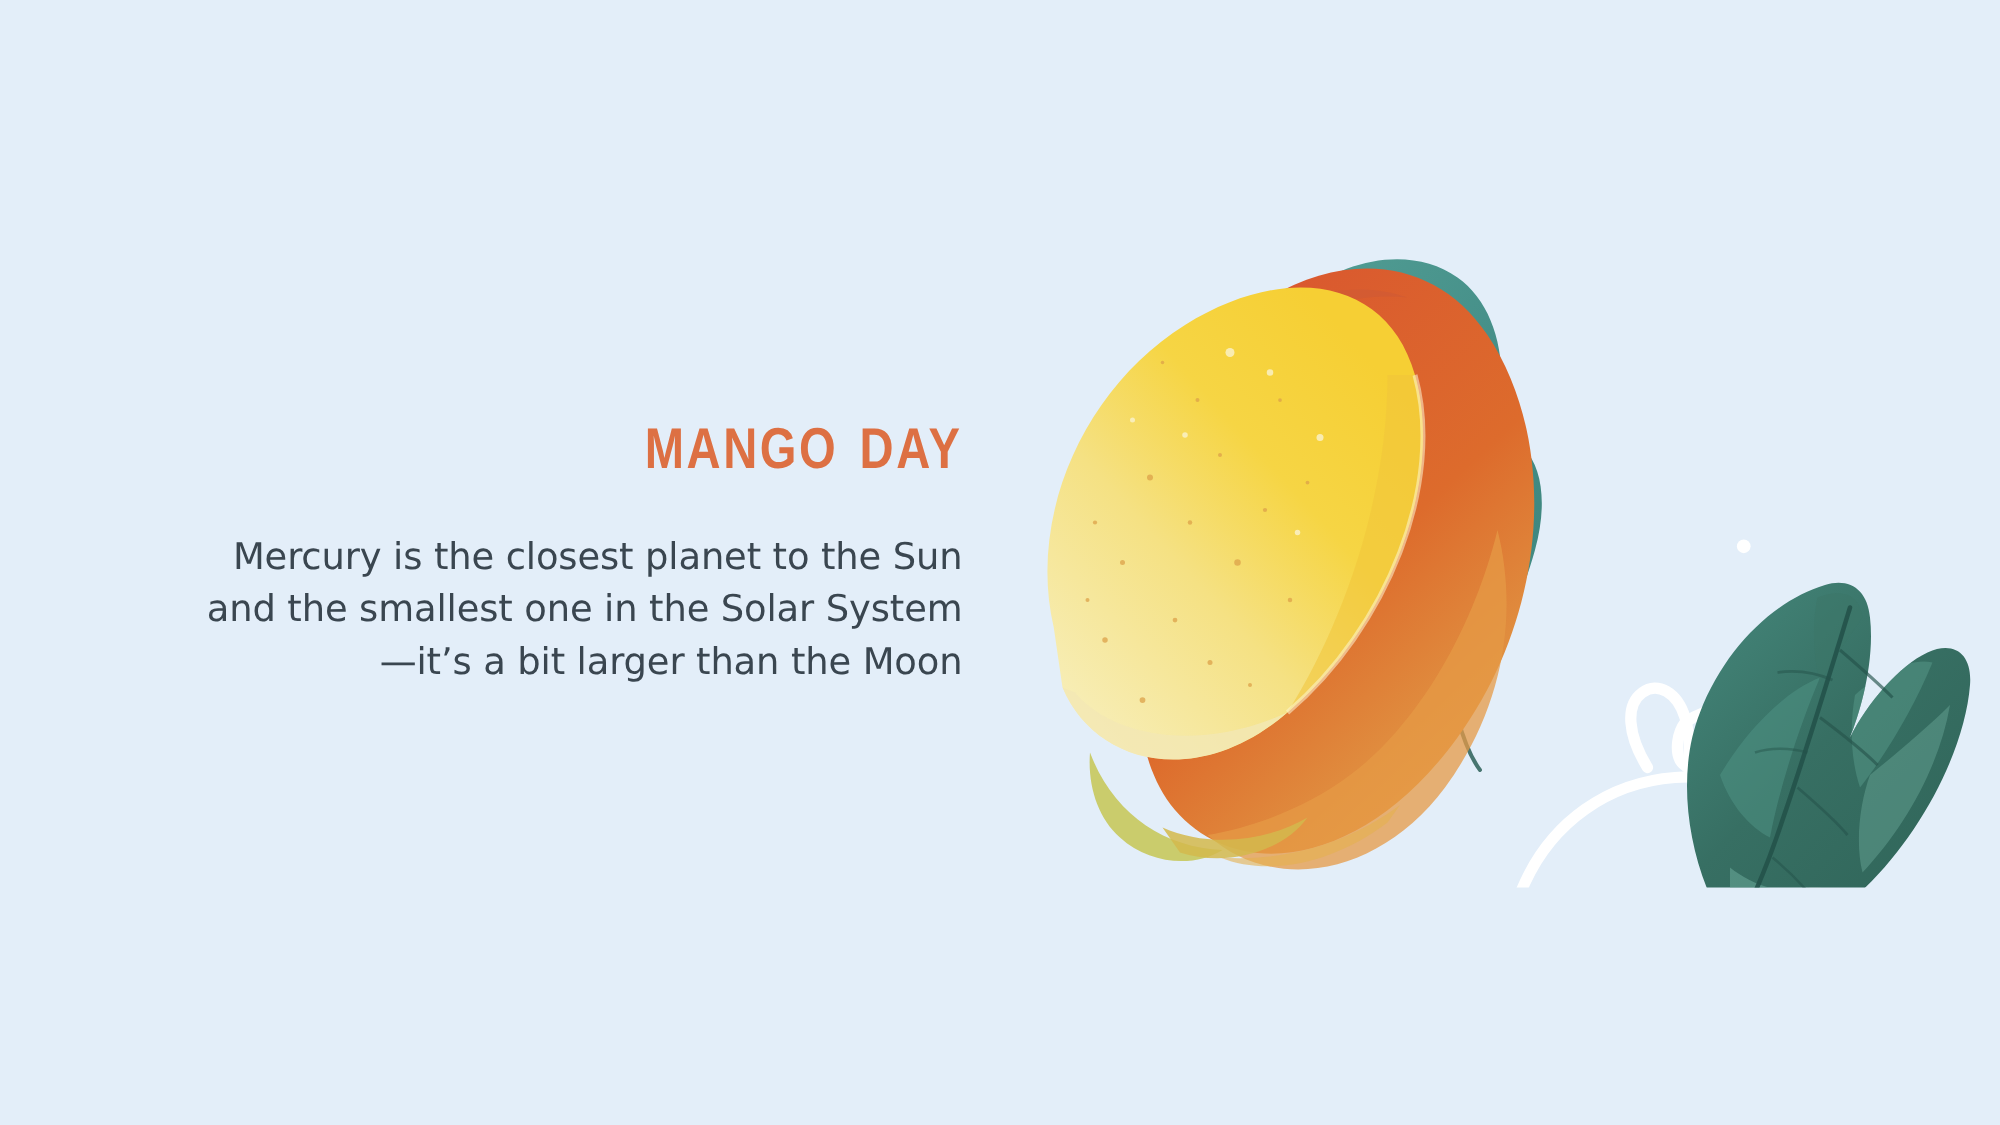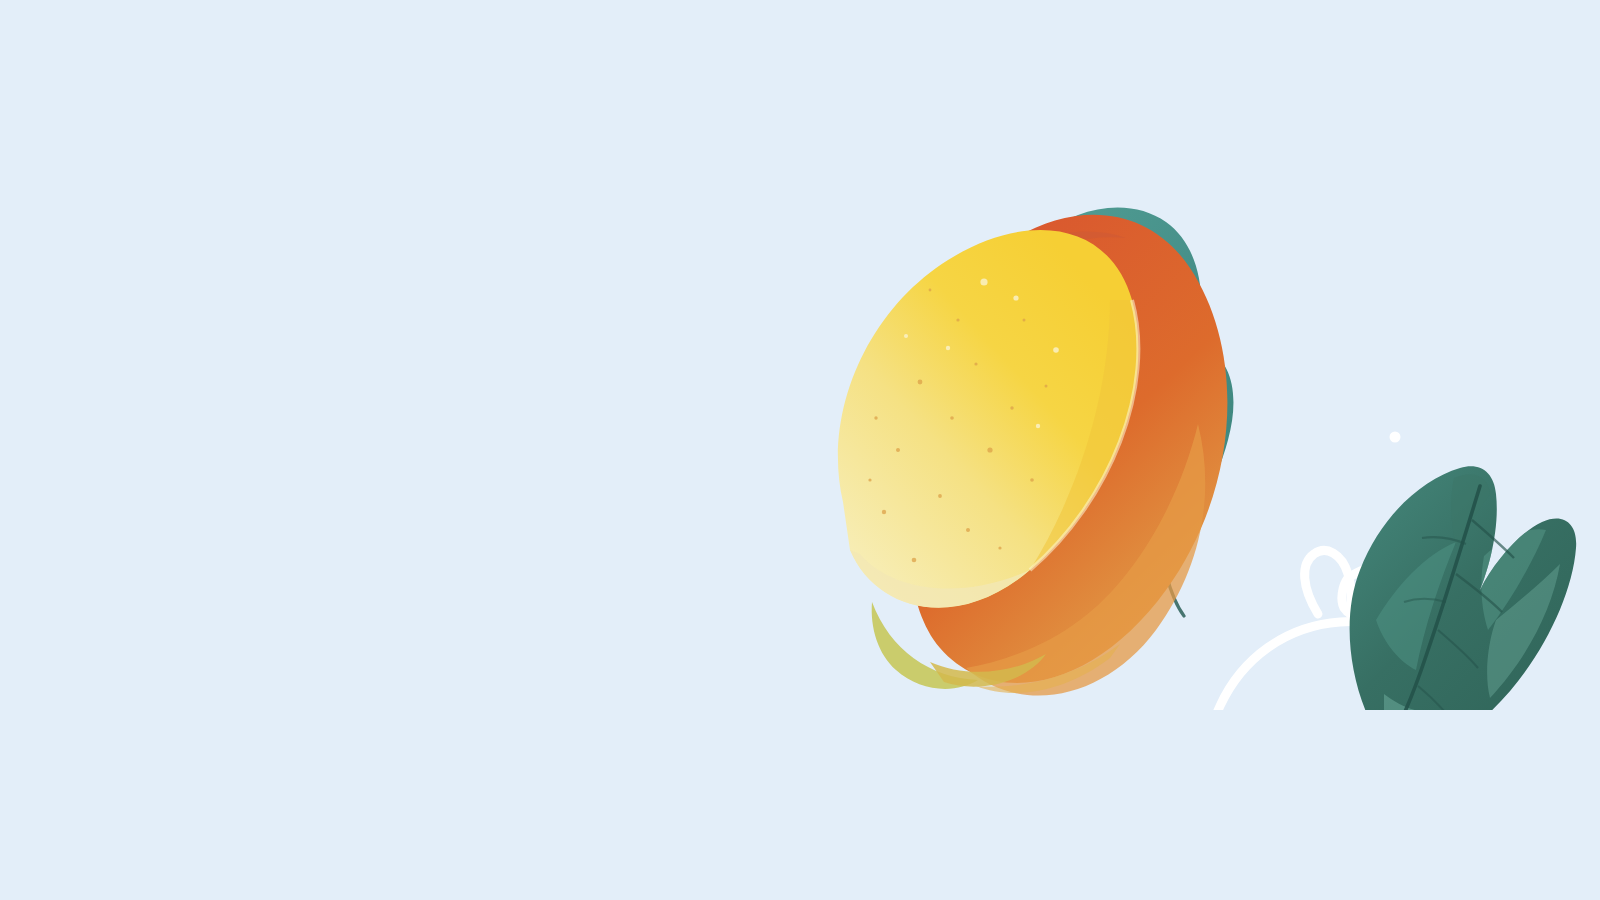--- a/index.html
+++ b/index.html
@@ -68,20 +68,24 @@
     width: 820px;
     height: 560px;
   }
   .illustration svg { display: block; }
 </style>
 </head>
 <body>
 
 <div class="banner">
 
+  <div class="text-block">
+    <h1 class="title">Mango Day</h1>
+    <p class="body-copy">Mercury is the closest planet to the Sun and the smallest one in the Solar System—it’s a bit larger than the Moon</p>
+  </div>
 
   <div class="illustration">
     <svg width="820" height="560" viewBox="0 0 820 560" xmlns="http://www.w3.org/2000/svg">
       <defs>
 
         <linearGradient id="fleshGrad" x1="0.82" y1="0.12" x2="0.12" y2="0.92">
           <stop offset="0%" stop-color="#f6cf34"></stop>
           <stop offset="32%" stop-color="#f6d544"></stop>
           <stop offset="62%" stop-color="#f5e183"></stop>
           <stop offset="100%" stop-color="#f7edb4"></stop>

